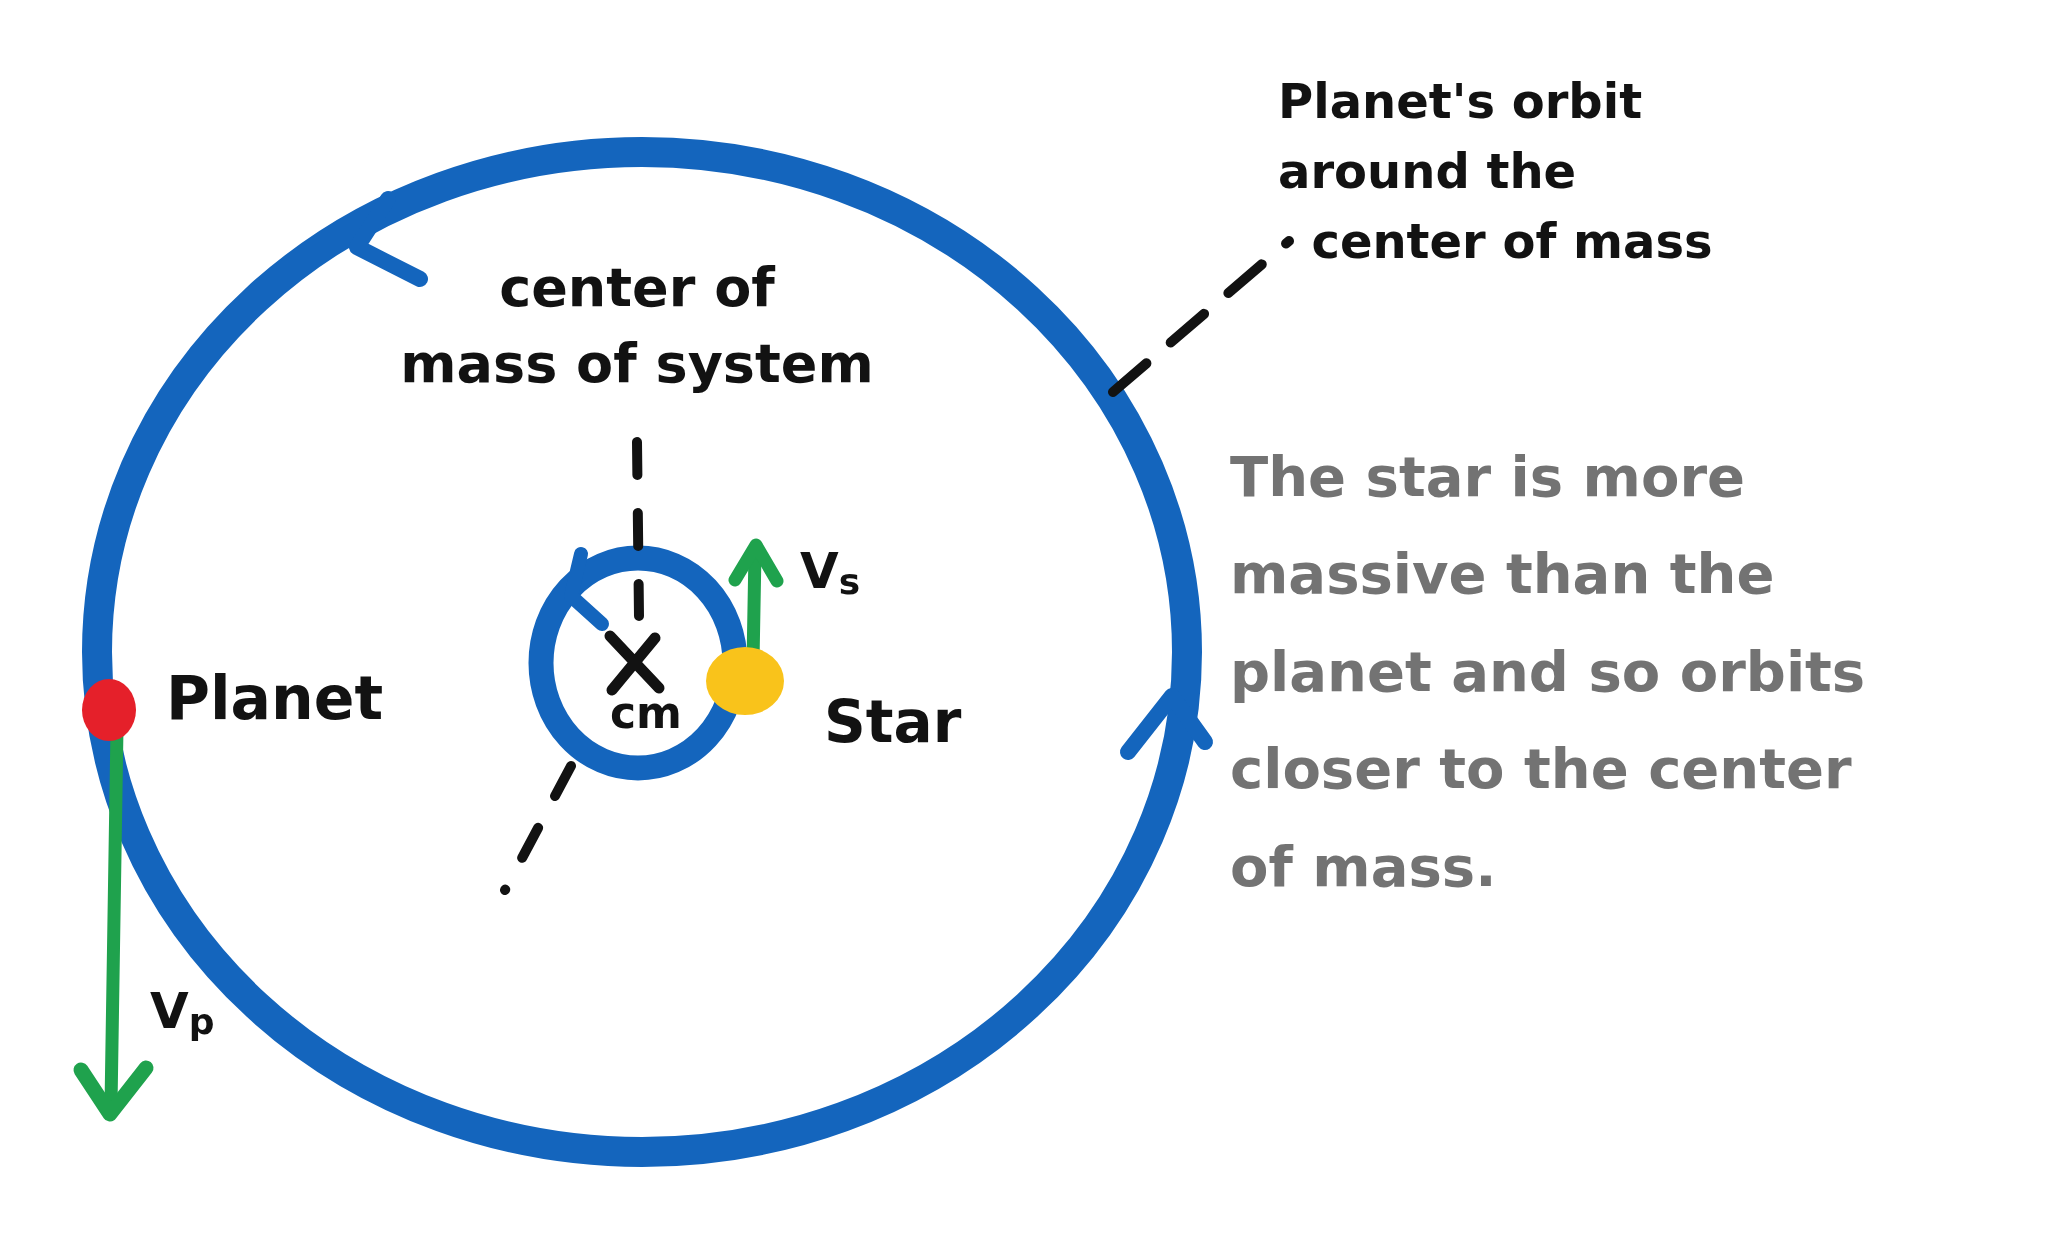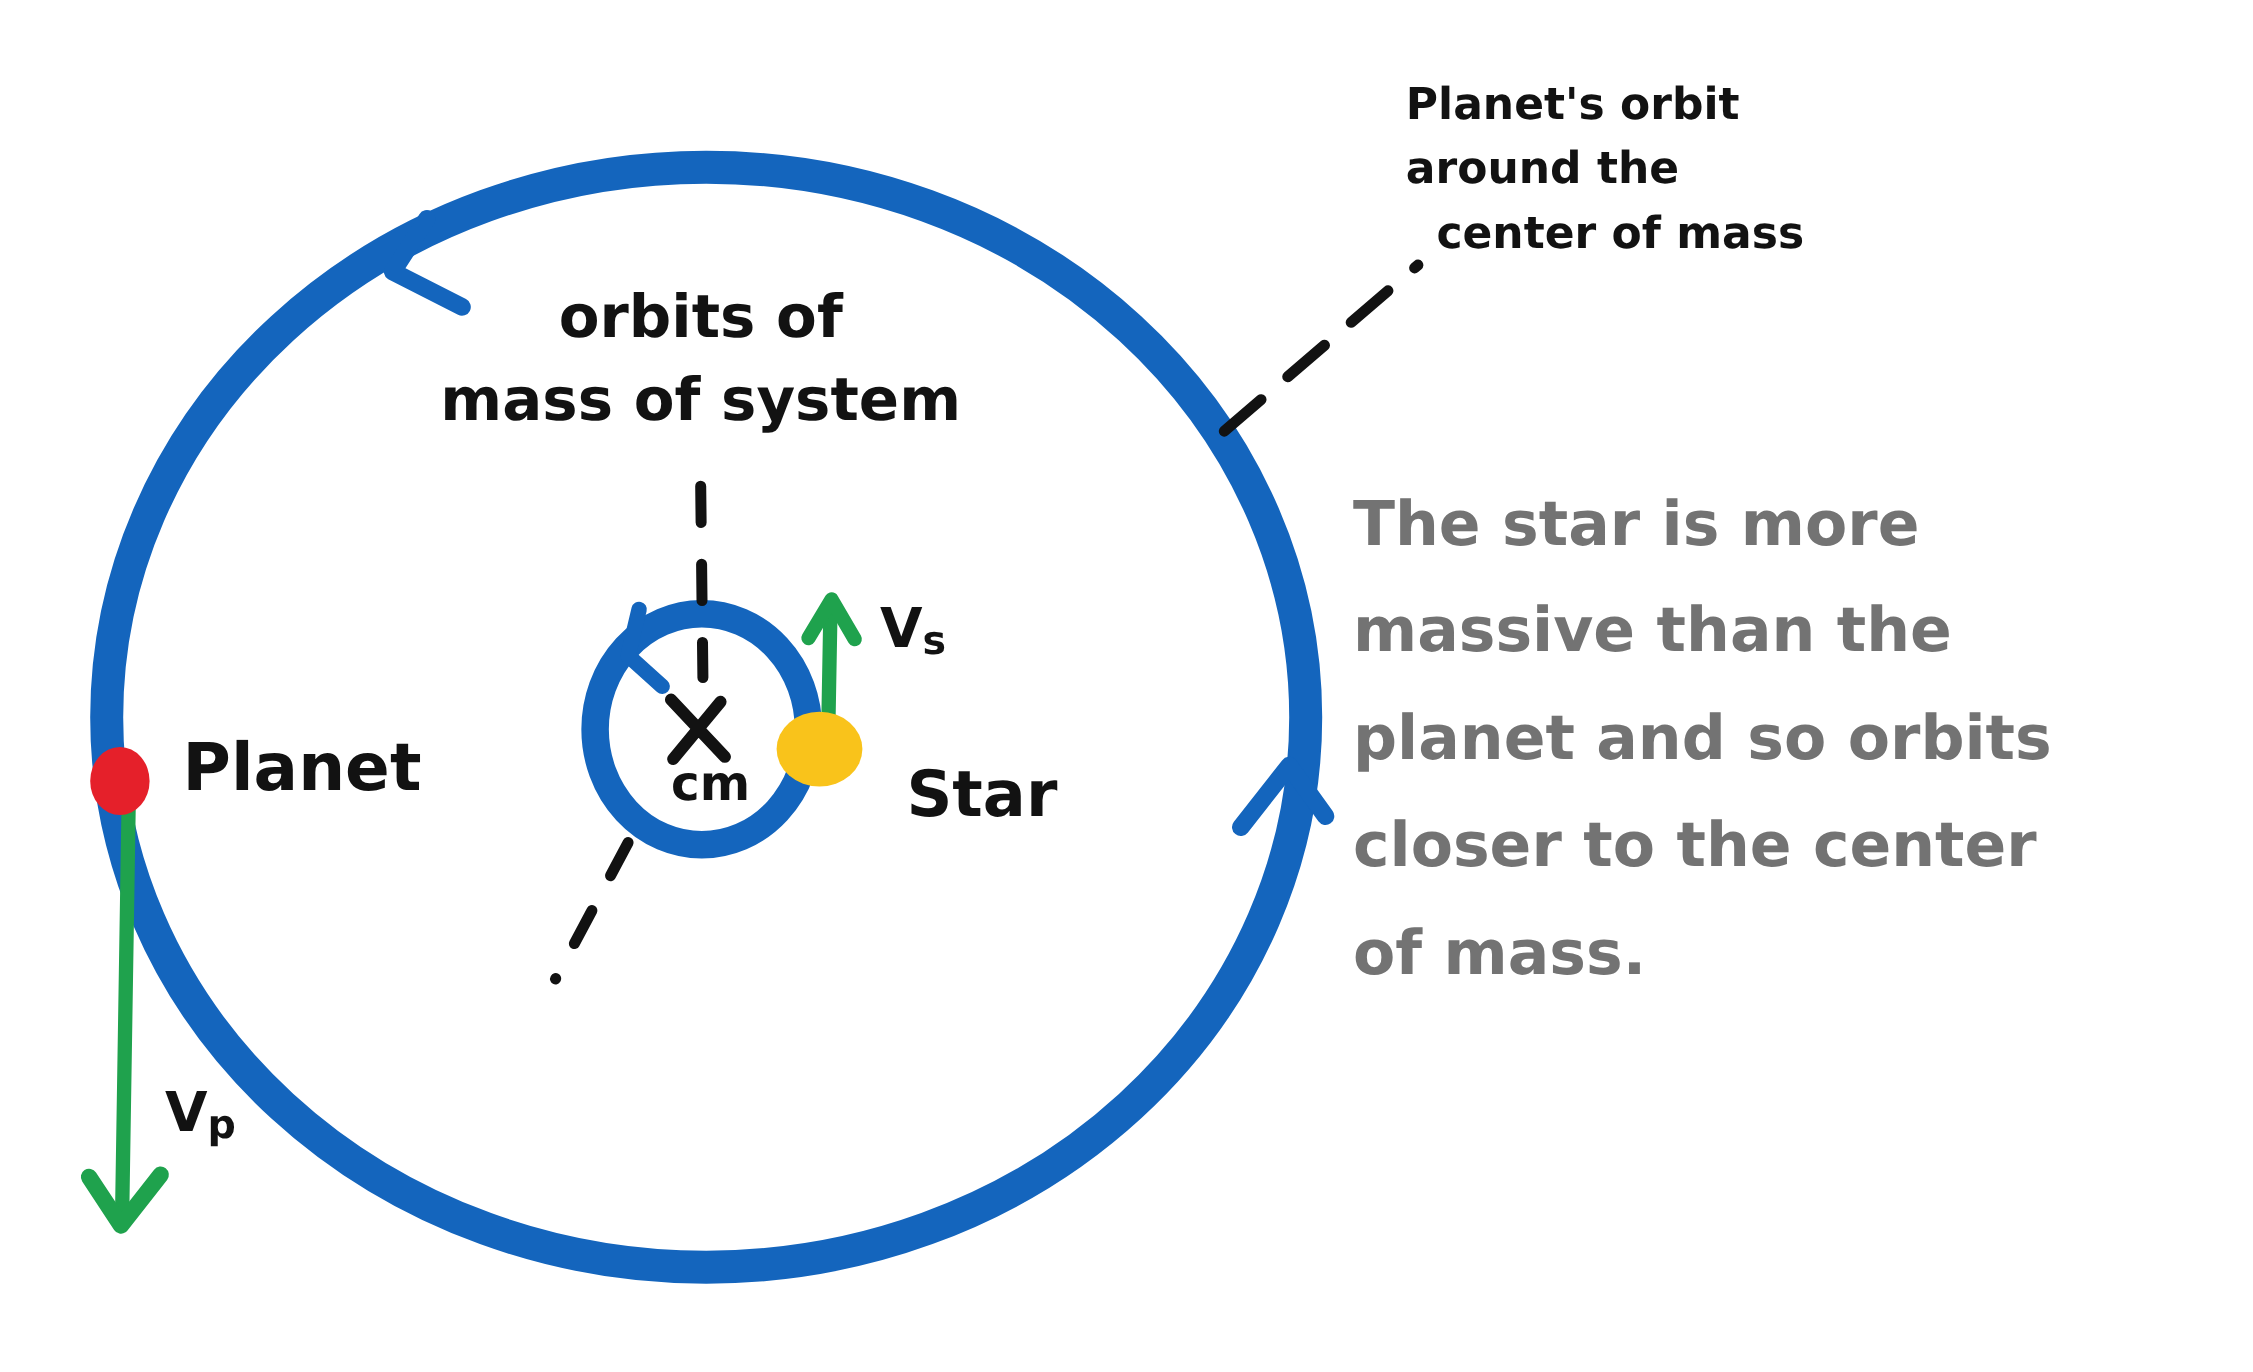--- a/index.html
+++ b/index.html
@@ -14,21 +14,21 @@
   .layer { position: absolute; left: 0; top: 0; width: 2048px; height: 1247px; }
   .label {
     position: absolute;
     font-weight: 700;
     color: #121212;
     white-space: pre;
     letter-spacing: 0px;
     line-height: 1.4;
   }
   .lbl-center-title   { left: 387px; top: 250px; width: 500px; font-size: 54px; text-align: center; line-height: 1.40; }
-  .lbl-planets-orbit  { left: 1278px; top: 66px;  font-size: 40px; line-height: 1.46; }
+  .lbl-planets-orbit  { left: 1278px; top: 66px;  font-size: 48px; line-height: 1.46; }
   .lbl-planet         { left: 166px; top: 656px;  font-size: 60px; }
   .lbl-star           { left: 824px; top: 682px;  font-size: 58px; }
   .lbl-cm             { left: 610px; top: 682px;  font-size: 44px; }
   .lbl-stars-orbit    { left: 458px; top: 898px;  font-size: 58px; }
   .lbl-vs             { left: 800px; top: 536px;  font-size: 50px; }
   .lbl-vp             { left: 150px; top: 976px; font-size: 50px; }
   .vel-sub            { font-size: 0.72em; vertical-align: -0.18em; }
   .lbl-note {
     left: 1230px; top: 428px;
     font-size: 56px;
@@ -65,21 +65,21 @@
     <ellipse cx="109" cy="710" rx="27" ry="31" fill="#E5202A"></ellipse>
 
     <g fill="none" stroke="#1FA24D" stroke-linecap="round" stroke-linejoin="round">
       <line x1="753" y1="662" x2="755" y2="552" stroke-width="13"></line>
       <polyline points="735,580 756,545 777,581" stroke-width="13"></polyline>
     </g>
 
     <ellipse cx="745" cy="681" rx="39" ry="34" fill="#F9C31B"></ellipse>
   </svg>
 
-  <div class="label lbl-center-title">orbits of
+  <div class="label lbl-center-title">center of
 mass of system</div>
 
   <div class="label lbl-planets-orbit">Planet's orbit
 around the
   center of mass</div>
 
   <div class="label lbl-star">Star</div>
 
   <div class="label lbl-planet">Planet</div>
 

